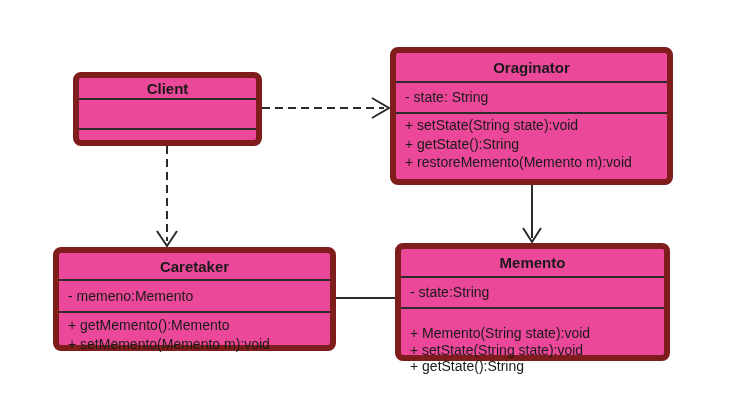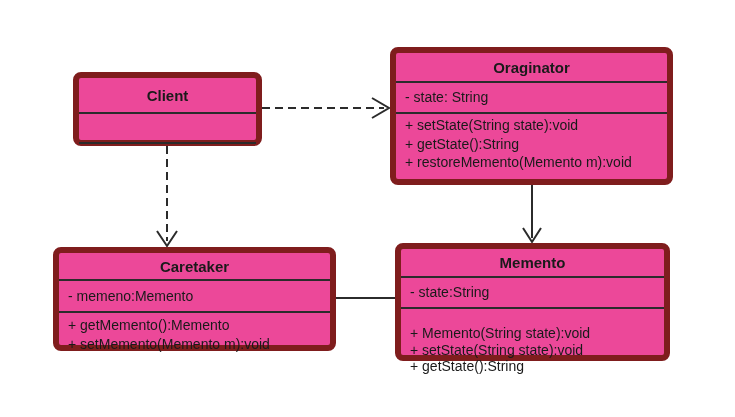--- a/index.html
+++ b/index.html
@@ -50,21 +50,21 @@
   }
   .uml-methods {
     box-sizing: border-box;
     font-size: 14px;
     padding-left: 9px;
   }
   .uml-line { white-space: nowrap; }
 
   
   .box-client  { left: 73px;  top: 72px;  width: 189px; height: 74px; }
-  .box-client .uml-title   { height: 36px; }
+  .box-client .uml-title   { height: 22px; }
   .box-client .uml-attrs   { height: 30px; }
   .box-client .uml-methods { height: 12px; }
 
   
   .box-originator { left: 390px; top: 47px; width: 283px; height: 138px; }
   .box-originator .uml-title   { height: 30px; }
   .box-originator .uml-attrs   { height: 31px; }
   .box-originator .uml-methods { padding-top: 2px; }
   .box-originator .uml-line    { line-height: 18.5px; }
 

